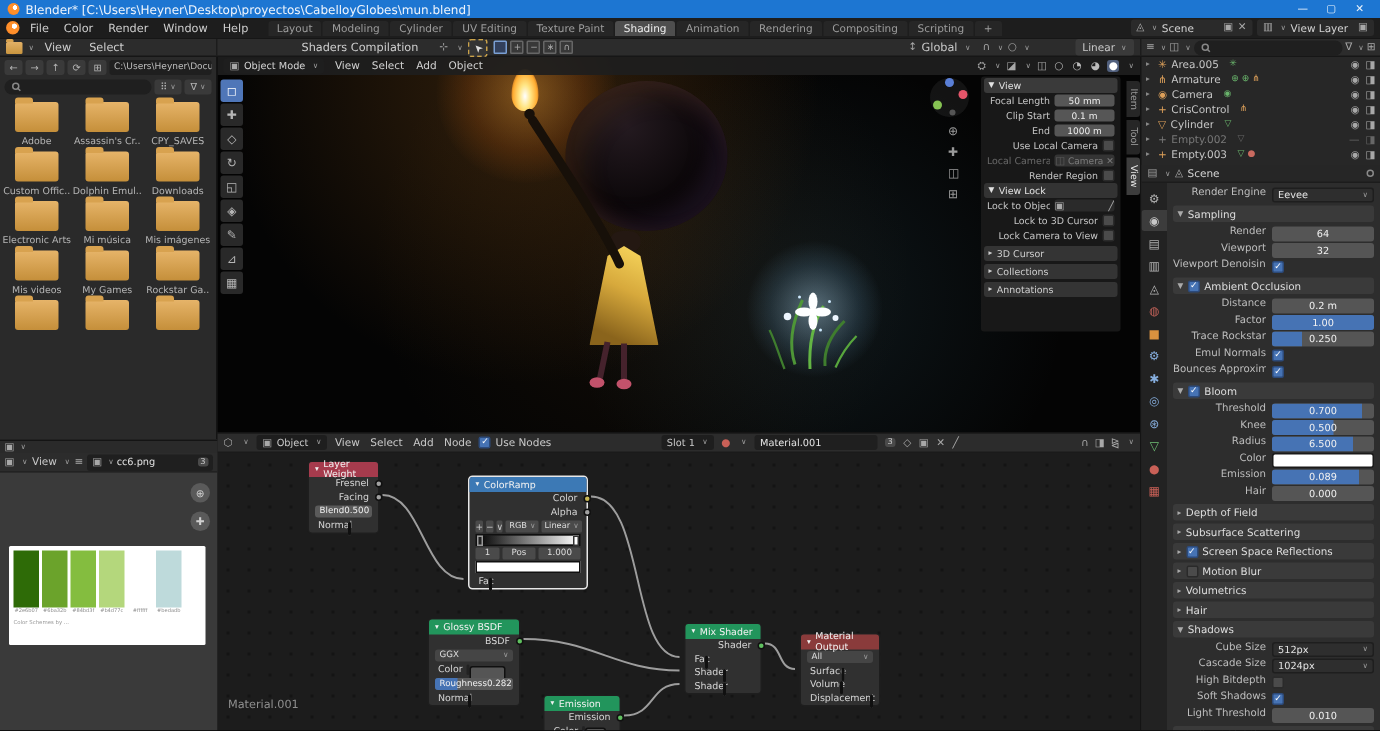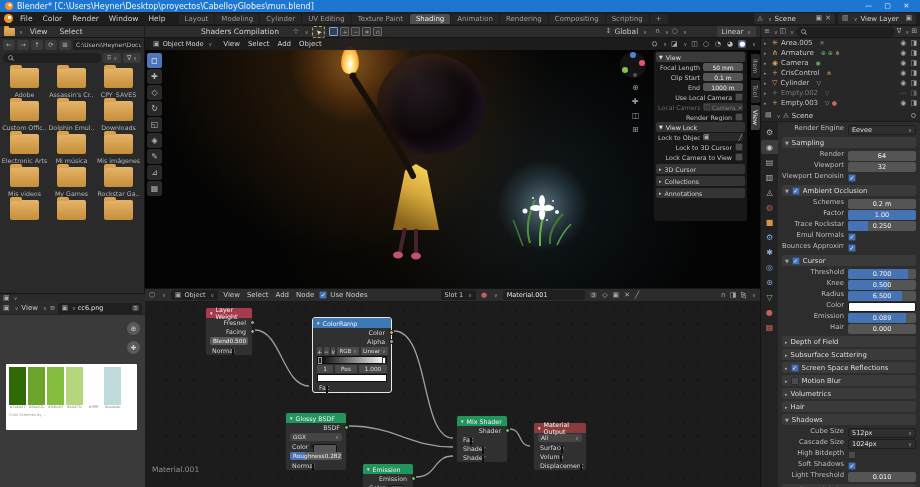--- a/index.html
+++ b/index.html
@@ -929,21 +929,21 @@
             </div>
           </div>
         </div>
       <div class="phead">
           <span class="arr">▼</span>
           <span class="cb on">✓</span>
           <span>Ambient Occlusion</span>
         </div>
       <div id="ao-rows">
           <div class="prow">
-            <span class="plabel">Schemes</span>
+            <span class="plabel">Distance</span>
             <div class="pwidget">
               <div class="sl">
                 <div class="txt">0.2 m</div>
               </div>
             </div>
           </div>
           <div class="prow">
             <span class="plabel">Factor</span>
             <div class="pwidget">
               <div class="sl">
@@ -970,21 +970,21 @@
           <div class="prow">
             <span class="plabel">Bounces Approximation</span>
             <div class="pwidget">
               <span class="cb on">✓</span>
             </div>
           </div>
         </div>
       <div class="phead">
           <span class="arr">▼</span>
           <span class="cb on">✓</span>
-          <span>Cursor</span>
+          <span>Bloom</span>
         </div>
       <div id="bloom-rows">
           <div class="prow">
             <span class="plabel">Threshold</span>
             <div class="pwidget">
               <div class="sl">
                 <div class="fill" style="width: 88%;"></div>
                 <div class="txt">0.700</div>
               </div>
             </div>

